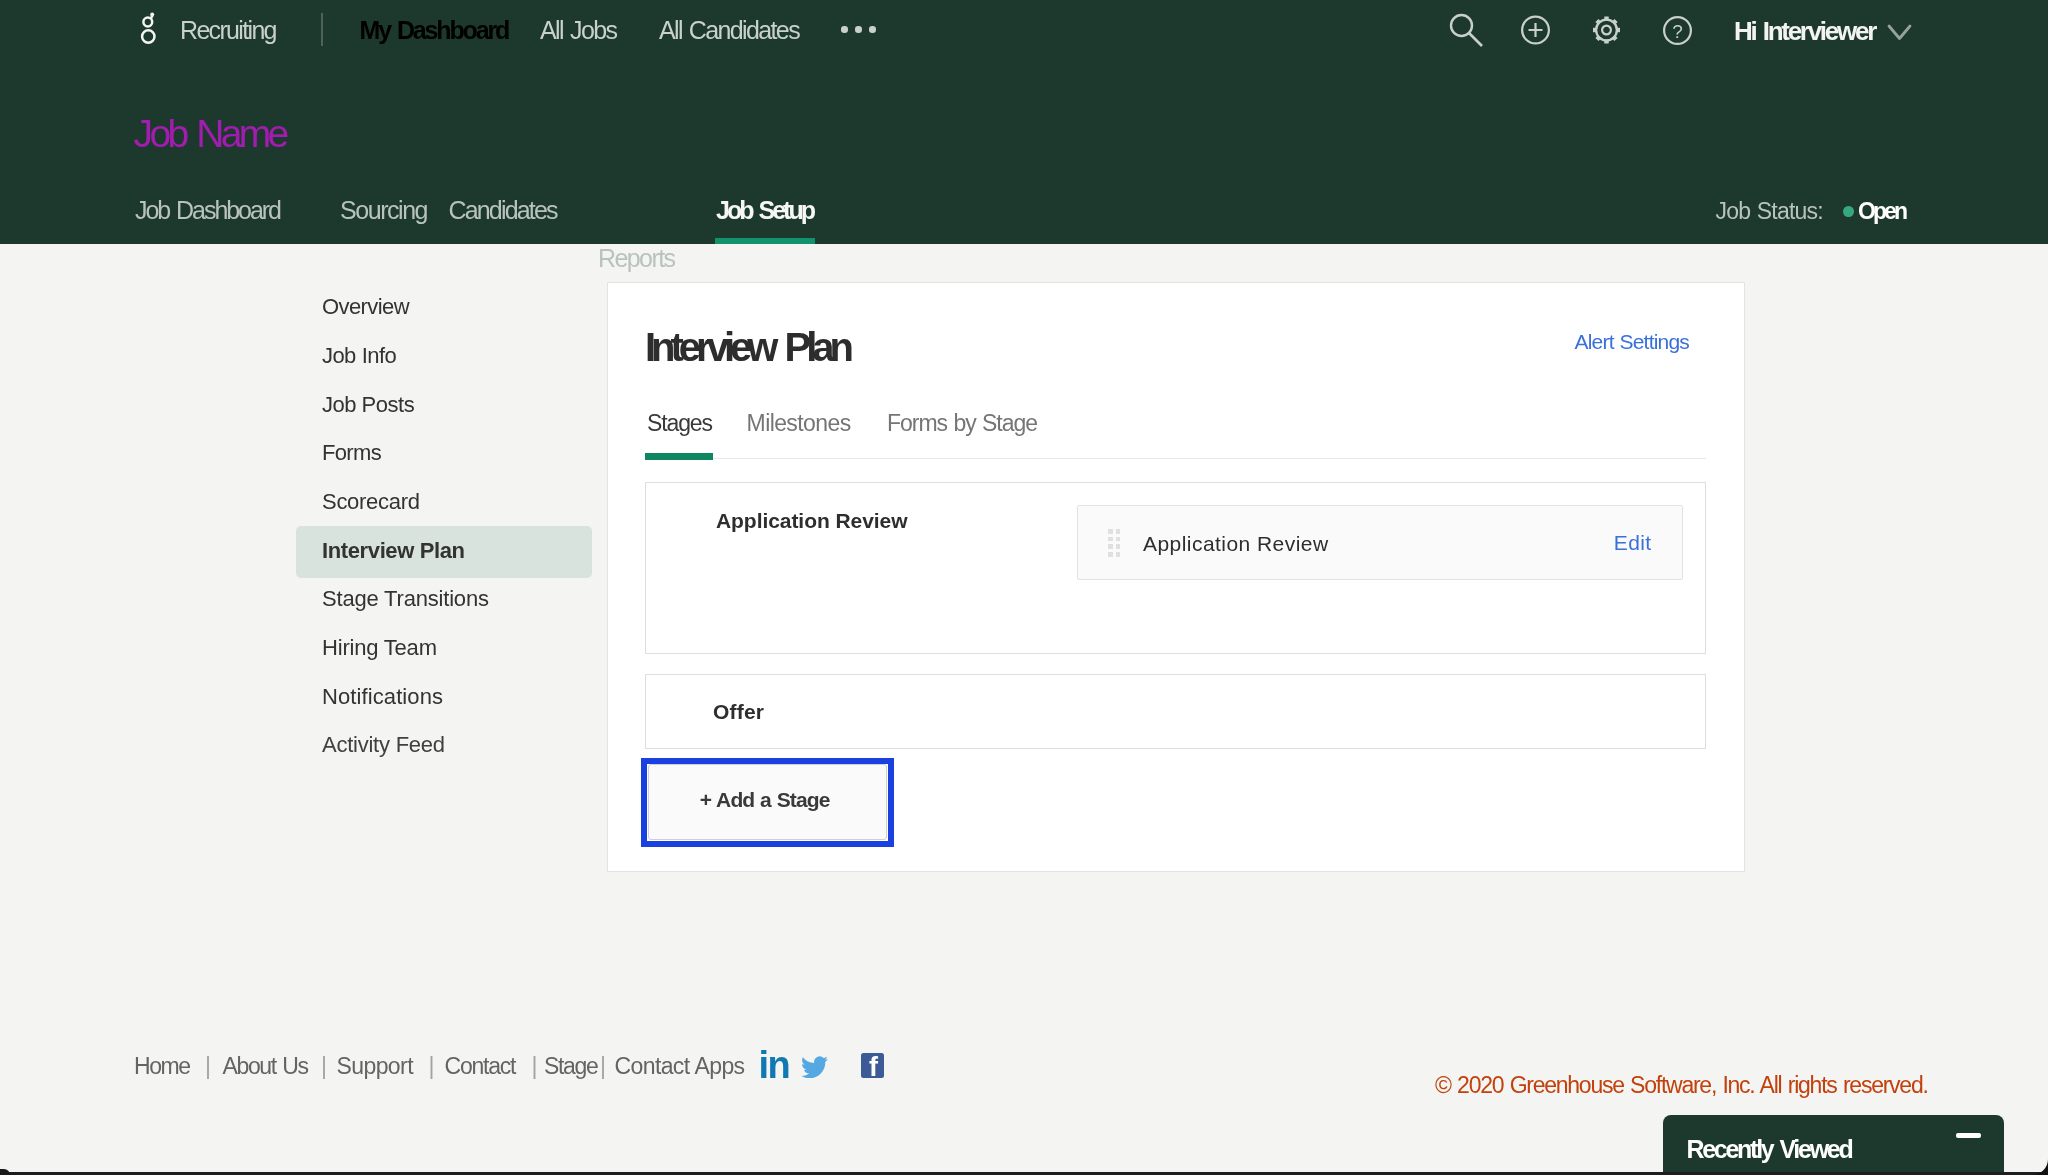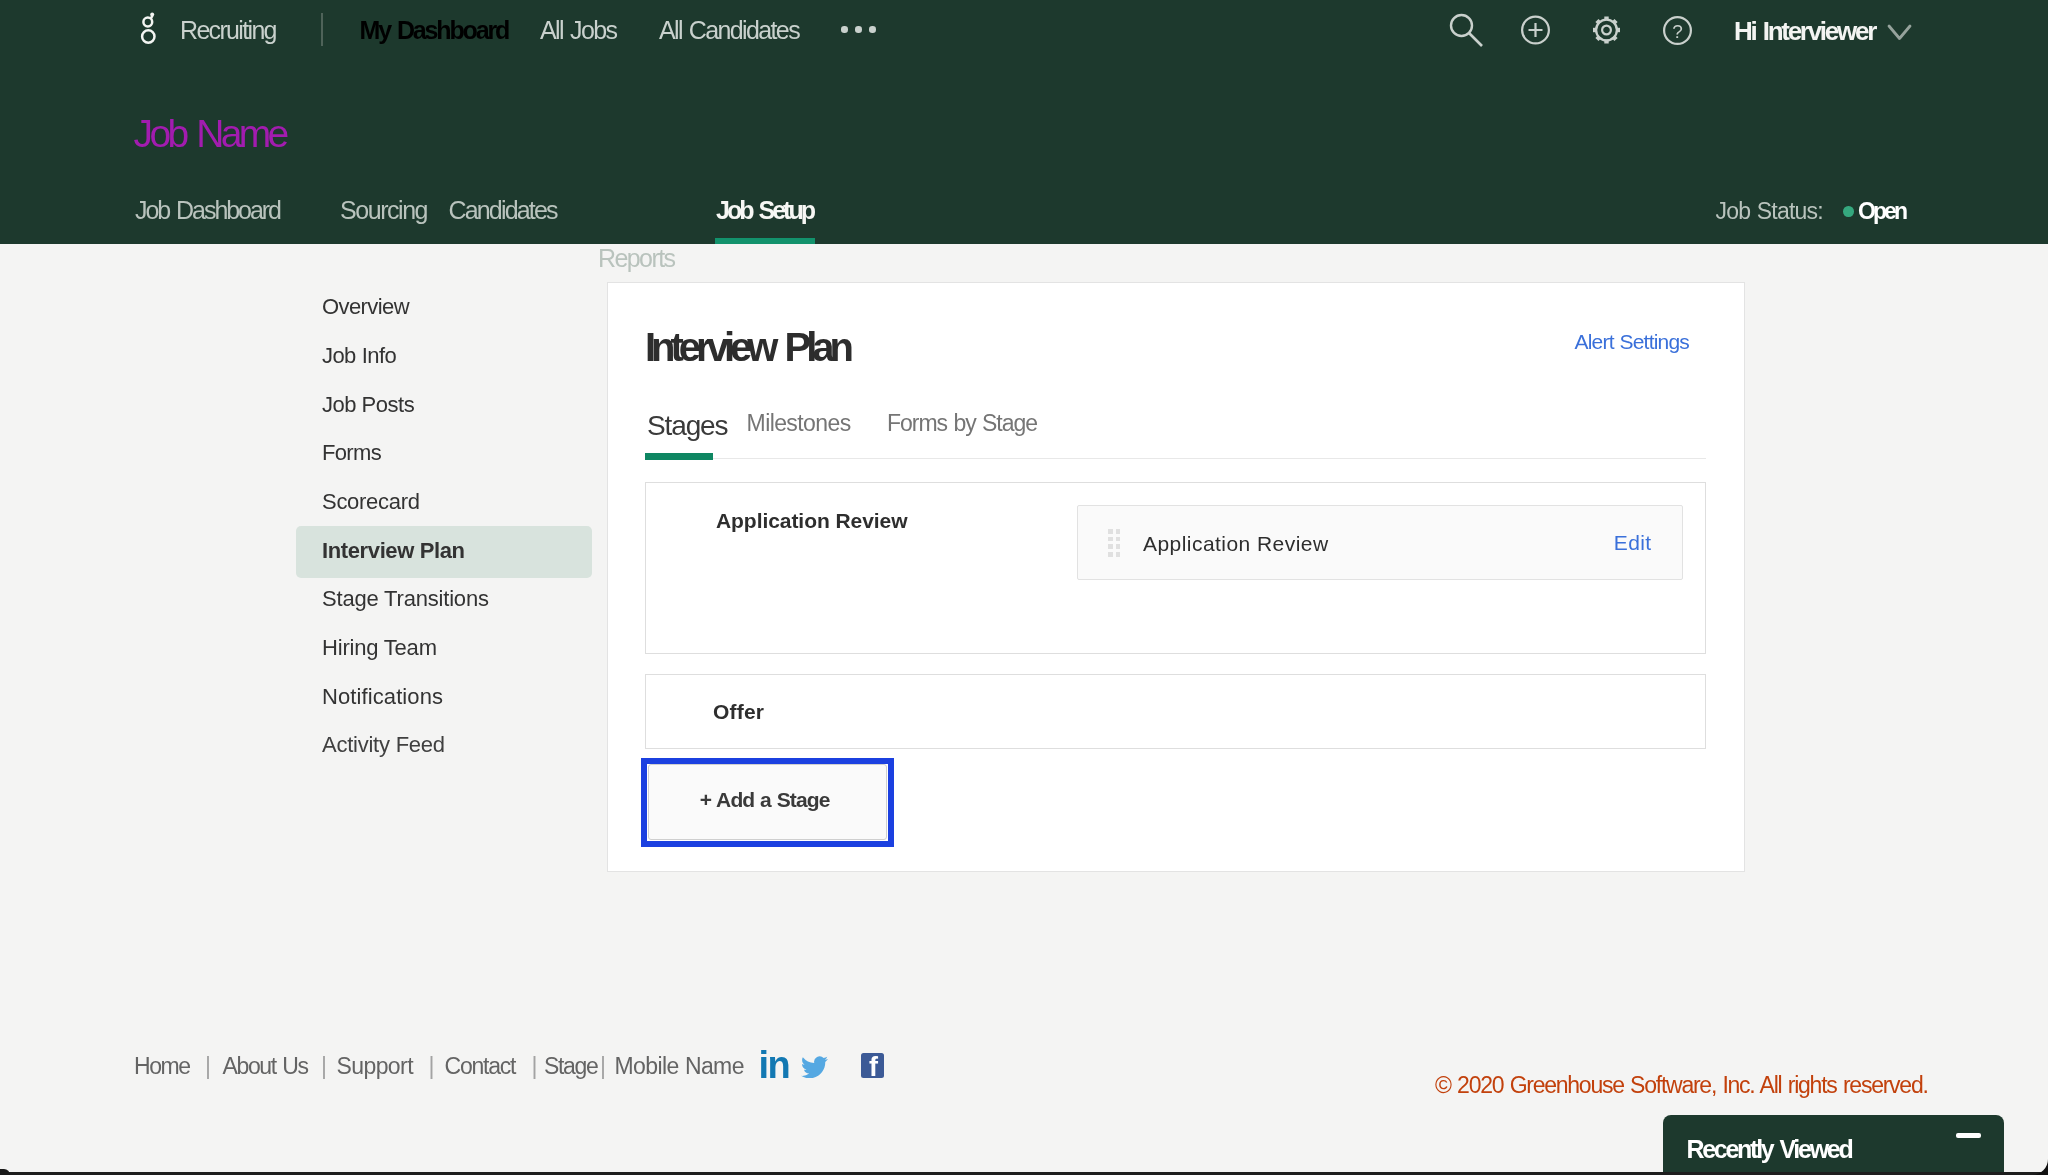--- a/index.html
+++ b/index.html
@@ -66,21 +66,21 @@
 <div class="t" style="left:322.0px;top:442.2px;font-size:22px;font-weight:400;color:#333333;letter-spacing:-0.66px;word-spacing:0.00px;">Forms</div>
 <div class="t" style="left:322.0px;top:490.9px;font-size:22px;font-weight:400;color:#333333;letter-spacing:-0.28px;word-spacing:0.00px;">Scorecard</div>
 <div class="t" style="left:322.0px;top:539.6px;font-size:22px;font-weight:700;color:#333333;letter-spacing:-0.38px;word-spacing:0.00px;">Interview Plan</div>
 <div class="t" style="left:322.0px;top:588.3px;font-size:22px;font-weight:400;color:#333333;letter-spacing:-0.19px;word-spacing:0.00px;">Stage Transitions</div>
 <div class="t" style="left:322.0px;top:637.0px;font-size:22px;font-weight:400;color:#333333;letter-spacing:-0.20px;word-spacing:0.00px;">Hiring Team</div>
 <div class="t" style="left:322.0px;top:685.7px;font-size:22px;font-weight:400;color:#333333;letter-spacing:0.10px;word-spacing:0.00px;">Notifications</div>
 <div class="t" style="left:322.0px;top:734.4px;font-size:22px;font-weight:400;color:#404040;letter-spacing:-0.24px;word-spacing:0.00px;">Activity Feed</div>
 <div style="position:absolute;left:607.0px;top:282.0px;width:1138.0px;height:590.0px;background:#ffffff;border:1px solid #e3e3e3;box-sizing:border-box;"></div>
 <div class="t" style="left:645.0px;top:327.2px;font-size:40px;font-weight:700;color:#2d2d2d;letter-spacing:-5.00px;word-spacing:5.00px;">Interview Plan</div>
 <div class="t" style="left:1574.5px;top:330.9px;font-size:21px;font-weight:400;color:#3a70da;letter-spacing:-0.80px;word-spacing:0.80px;">Alert Settings</div>
-<div class="t" style="left:647.0px;top:411.6px;font-size:28px;font-weight:400;color:#3a3a3a;letter-spacing:-1.12px;word-spacing:0.00px;">Stages</div>
+<div class="t" style="left:647.0px;top:411.6px;font-size:23px;font-weight:400;color:#3a3a3a;letter-spacing:-1.12px;word-spacing:0.00px;">Stages</div>
 <div class="t" style="left:746.6px;top:411.6px;font-size:23px;font-weight:400;color:#757575;letter-spacing:-0.60px;word-spacing:0.00px;">Milestones</div>
 <div class="t" style="left:887.0px;top:411.6px;font-size:23px;font-weight:400;color:#757575;letter-spacing:-1.03px;word-spacing:1.03px;">Forms by Stage</div>
 <div style="position:absolute;left:645.0px;top:457.5px;width:1061.0px;height:1.5px;background:#e8e8e8;"></div>
 <div style="position:absolute;left:645.0px;top:453.0px;width:68.0px;height:6.5px;background:#0e8662;"></div>
 <div style="position:absolute;left:645.0px;top:482.0px;width:1061.0px;height:172.0px;background:#fff;border:1px solid #dedede;box-sizing:border-box;"></div>
 <div class="t" style="left:716.0px;top:509.9px;font-size:21px;font-weight:700;color:#2e2e2e;letter-spacing:-0.06px;word-spacing:0.00px;">Application Review</div>
 <div style="position:absolute;left:1077.0px;top:505.0px;width:605.5px;height:75.0px;background:#fafafa;border:1px solid #e2e2e2;box-sizing:border-box;border-radius:2px;"></div>
 <div style="position:absolute;left:1108.0px;top:529.0px;width:4.8px;height:4.8px;background:#e0e0e0;"></div>
 <div style="position:absolute;left:1115.7px;top:529.0px;width:4.8px;height:4.8px;background:#e0e0e0;"></div>
 <div style="position:absolute;left:1108.0px;top:536.7px;width:4.8px;height:4.8px;background:#e0e0e0;"></div>
@@ -94,21 +94,21 @@
 <div style="position:absolute;left:645.0px;top:673.5px;width:1061.0px;height:75.0px;background:#fff;border:1px solid #dedede;box-sizing:border-box;"></div>
 <div class="t" style="left:713.0px;top:701.4px;font-size:21px;font-weight:700;color:#2e2e2e;letter-spacing:0.21px;word-spacing:0.00px;">Offer</div>
 <div style="position:absolute;left:640.7px;top:757.5px;width:253.2px;height:89.0px;border:6px solid #1b40e0;box-sizing:border-box;"></div>
 <div style="position:absolute;left:647.5px;top:763.7px;width:239.5px;height:76.0px;background:#fafafa;border:1px solid #cfcfcf;box-sizing:border-box;border-radius:3px;"></div>
 <div class="t" style="left:699.7px;top:789.4px;font-size:21px;font-weight:700;color:#3a3a3a;letter-spacing:-0.89px;word-spacing:0.89px;">+ Add a Stage</div>
 <div class="t" style="left:134.0px;top:1055.2px;font-size:23px;font-weight:400;color:#646464;letter-spacing:-1.45px;word-spacing:0.00px;">Home</div>
 <div class="t" style="left:222.5px;top:1055.2px;font-size:23px;font-weight:400;color:#646464;letter-spacing:-1.37px;word-spacing:1.37px;">About Us</div>
 <div class="t" style="left:336.5px;top:1055.2px;font-size:23px;font-weight:400;color:#646464;letter-spacing:-0.59px;word-spacing:0.00px;">Support</div>
 <div class="t" style="left:444.5px;top:1055.2px;font-size:23px;font-weight:400;color:#646464;letter-spacing:-1.21px;word-spacing:0.00px;">Contact</div>
 <div class="t" style="left:544.0px;top:1055.2px;font-size:23px;font-weight:400;color:#646464;letter-spacing:-1.35px;word-spacing:0.00px;">Stage</div>
-<div class="t" style="left:614.6px;top:1055.2px;font-size:23px;font-weight:400;color:#646464;letter-spacing:-0.63px;word-spacing:0.63px;">Mobile Name</div>
+<div class="t" style="left:614.6px;top:1055.2px;font-size:23px;font-weight:400;color:#646464;letter-spacing:-0.63px;word-spacing:0.63px;">Contact Apps</div>
 <div class="t" style="left:205.0px;top:1055.2px;font-size:23px;font-weight:400;color:#a3a3a3;letter-spacing:0.00px;word-spacing:0.00px;">|</div>
 <div class="t" style="left:321.0px;top:1055.2px;font-size:23px;font-weight:400;color:#a3a3a3;letter-spacing:0.00px;word-spacing:0.00px;">|</div>
 <div class="t" style="left:428.5px;top:1055.2px;font-size:23px;font-weight:400;color:#a3a3a3;letter-spacing:0.00px;word-spacing:0.00px;">|</div>
 <div class="t" style="left:531.5px;top:1055.2px;font-size:23px;font-weight:400;color:#a3a3a3;letter-spacing:0.00px;word-spacing:0.00px;">|</div>
 <div class="t" style="left:600.0px;top:1055.2px;font-size:23px;font-weight:400;color:#a3a3a3;letter-spacing:0.00px;word-spacing:0.00px;">|</div>
 <div class="t" style="left:1435.0px;top:1074px;font-size:23px;font-weight:400;color:#c2410c;letter-spacing:-1.25px;word-spacing:1.25px;">© 2020 Greenhouse Software, Inc. All rights reserved.</div>
 <div class="t" style="left:758.5px;top:1045.5px;font-size:38px;font-weight:700;color:#1278b2;letter-spacing:-1.5px">in</div>
 <svg style="position:absolute;left:801px;top:1056px" width="27" height="22" viewBox="0 0 24 19.5">
 <path fill="#55a8e2" d="M23.953 2.57a10 10 0 01-2.825.775A4.958 4.958 0 0023.29.622c-.951.555-2.005.959-3.127 1.184A4.92 4.92 0 0011.78 6.288 13.94 13.94 0 011.64 1.162a4.822 4.822 0 00-.666 2.475c0 1.71.87 3.213 2.188 4.096a4.9 4.9 0 01-2.228-.616v.06a4.923 4.923 0 003.946 4.827 4.996 4.996 0 01-2.212.085 4.936 4.936 0 004.604 3.417A9.867 9.867 0 010 17.611a13.995 13.995 0 007.557 2.209c9.053 0 13.998-7.496 13.998-13.985 0-.21 0-.42-.015-.63a9.935 9.935 0 002.46-2.548z"></path>
 </svg>

